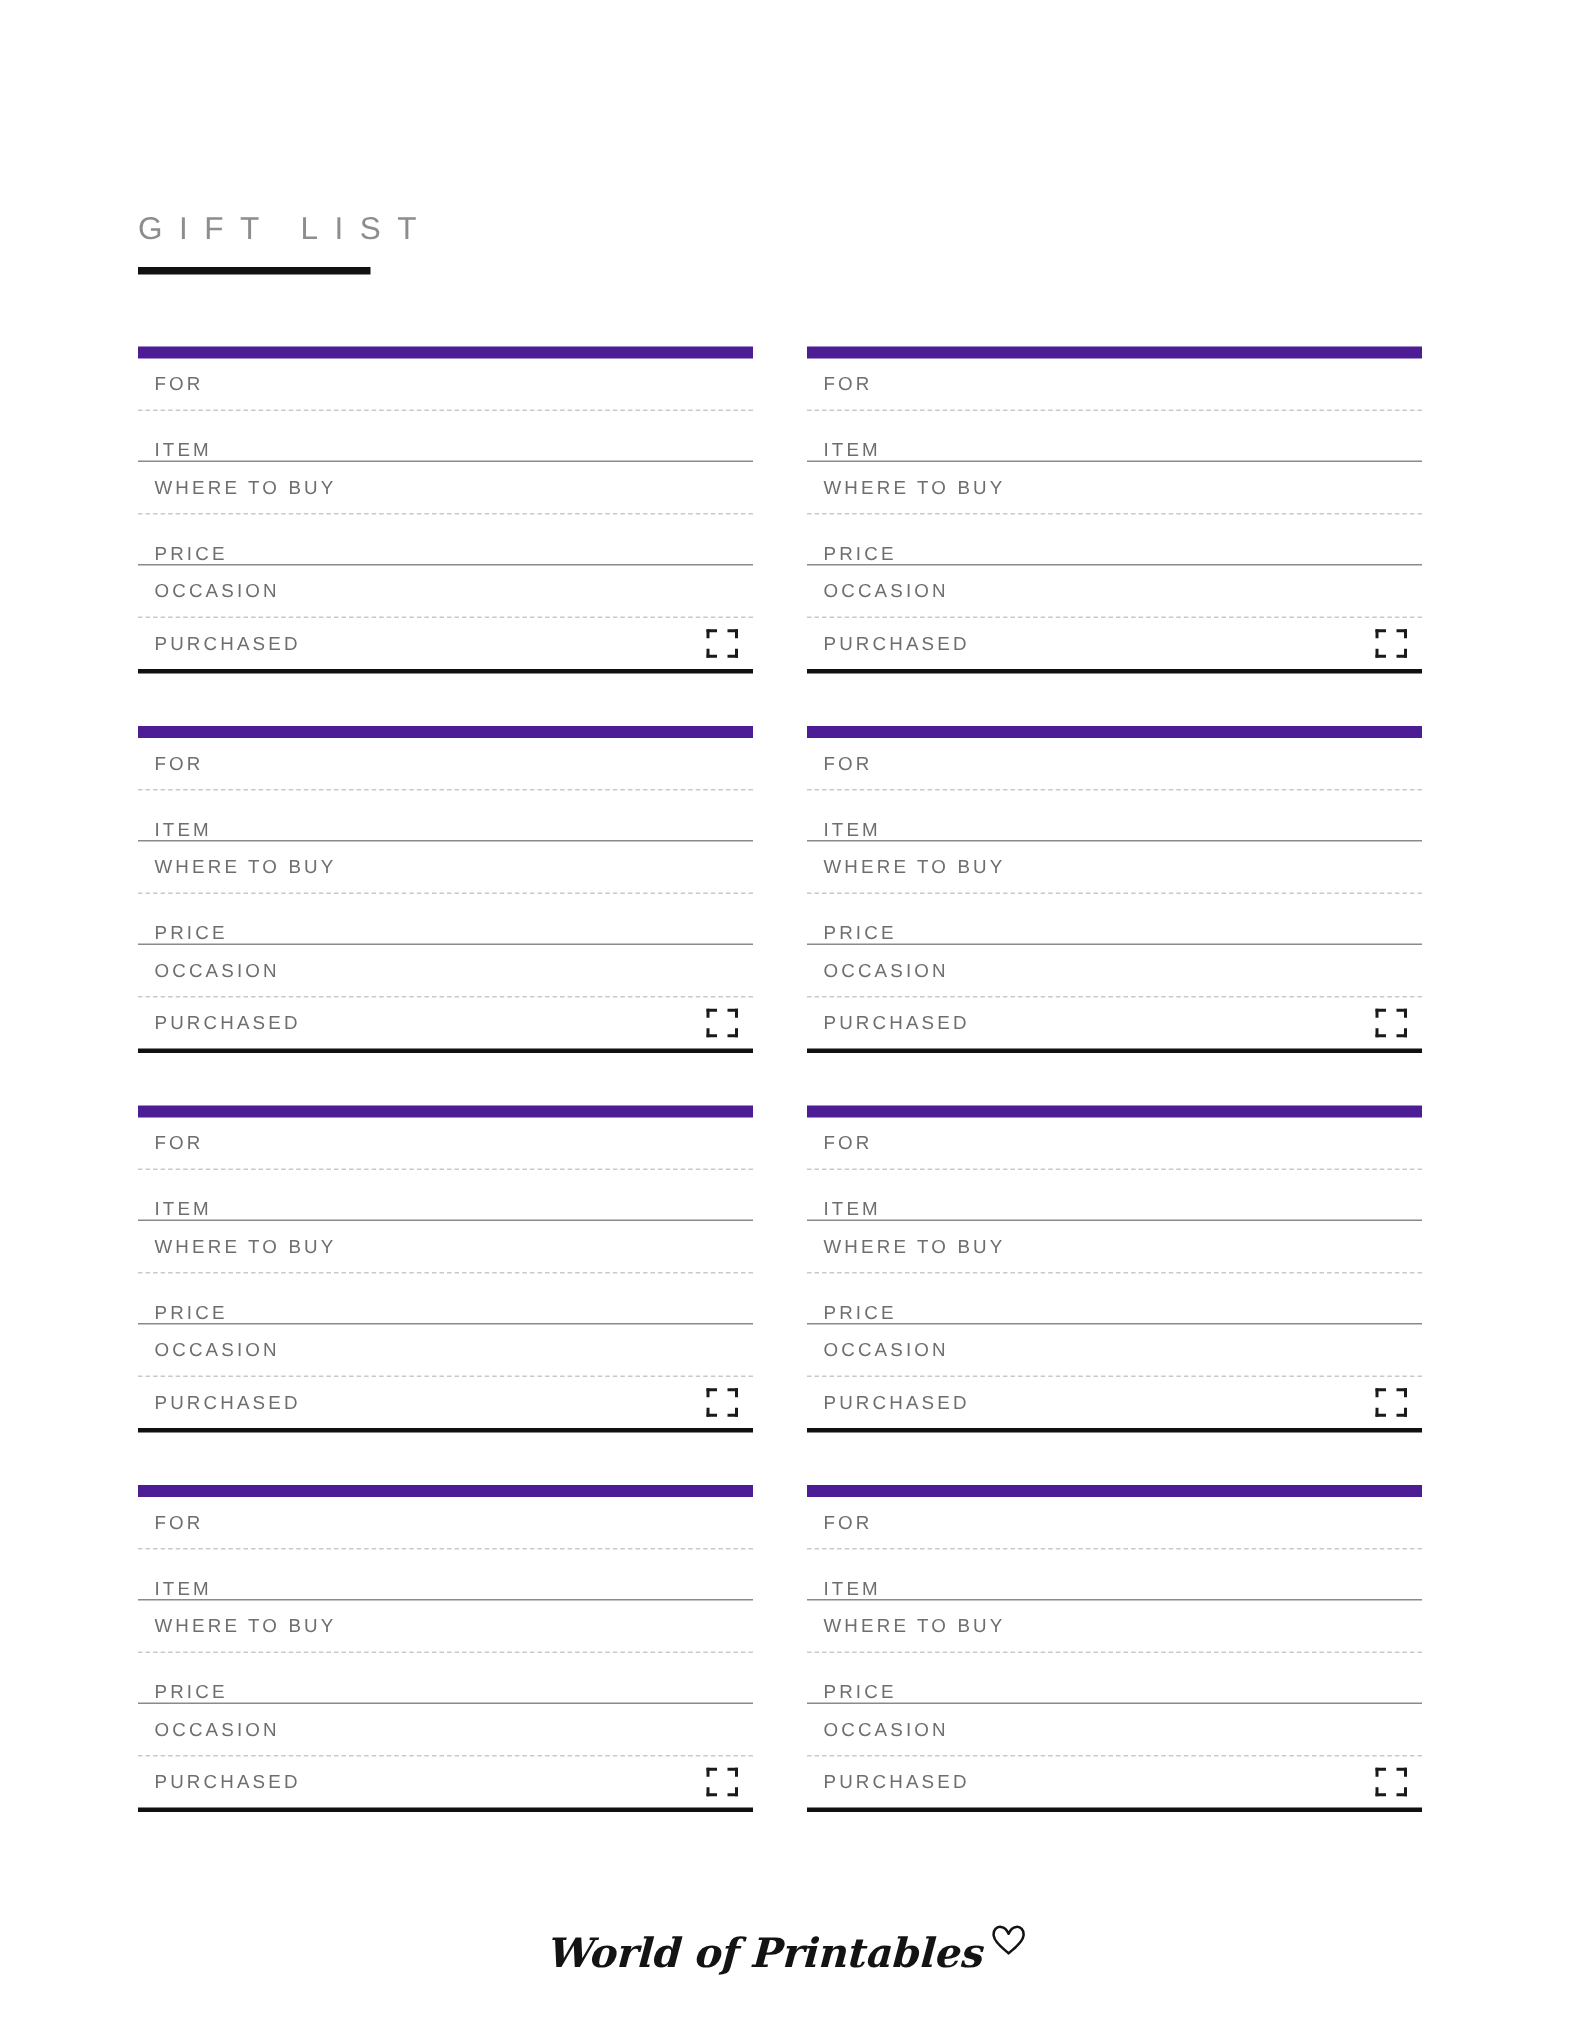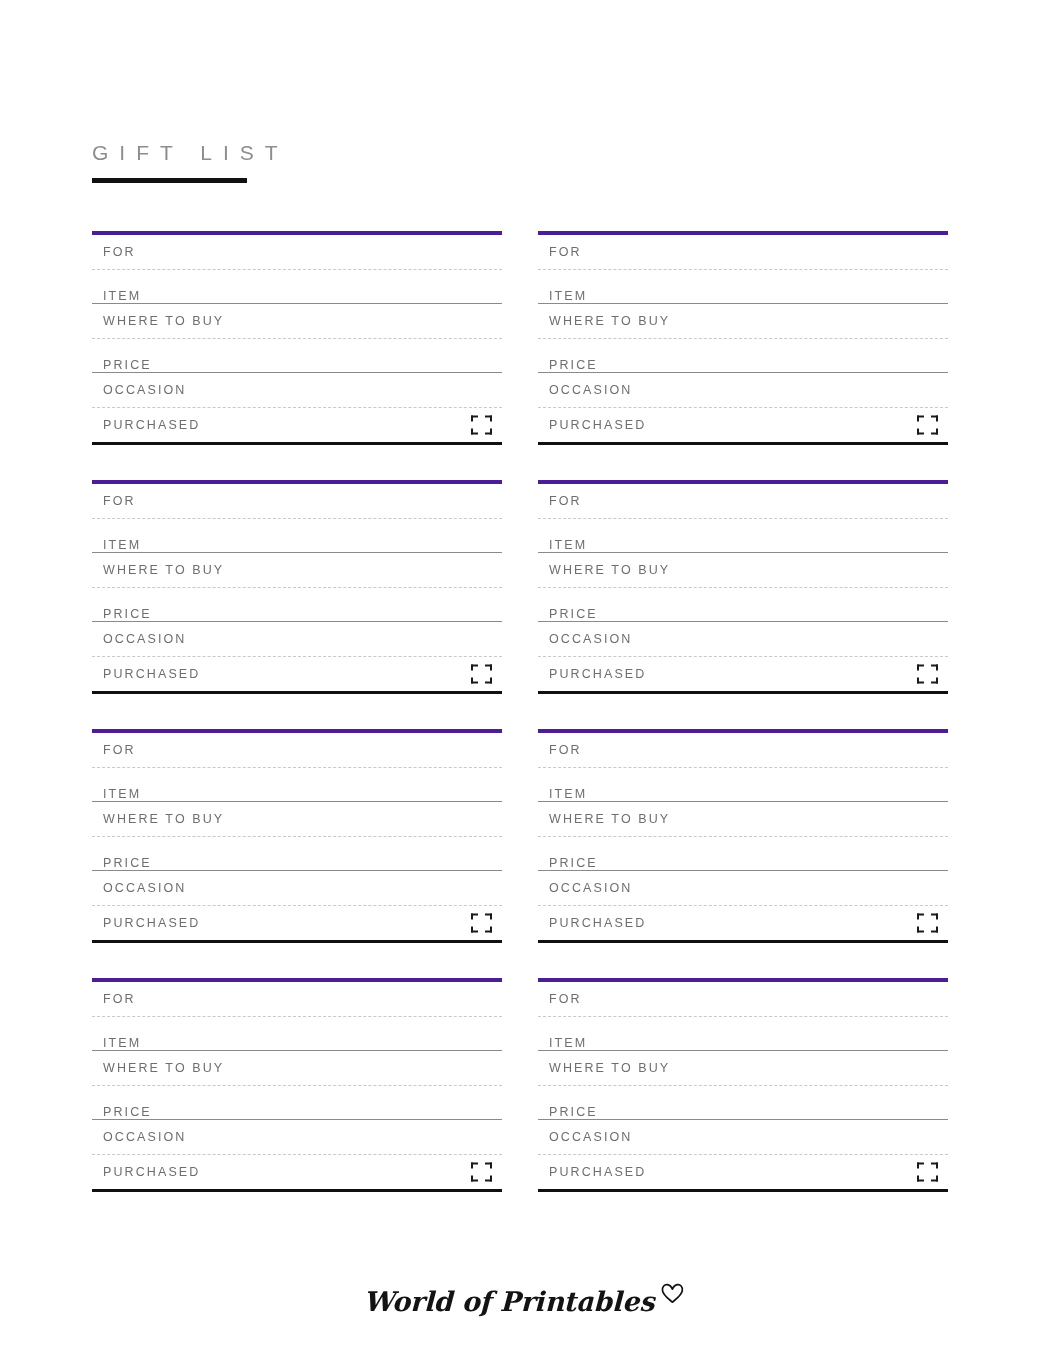--- a/index.html
+++ b/index.html
@@ -54,21 +54,21 @@
     top: 231px;
     width: 856px;
     display: grid;
     grid-template-columns: 410px 410px;
     column-gap: 36px;
     row-gap: 35px;
   }
 
   .card {
     width: 410px;
-    border-top: 4px solid #4c1d95;
+    border-top: 8px solid #4c1d95;
     border-bottom: 3px solid #111111;
     box-sizing: border-box;
   }
 
   .card-row {
     position: relative;
     height: 34.5px;
     display: flex;
     align-items: center;
     box-sizing: border-box;

